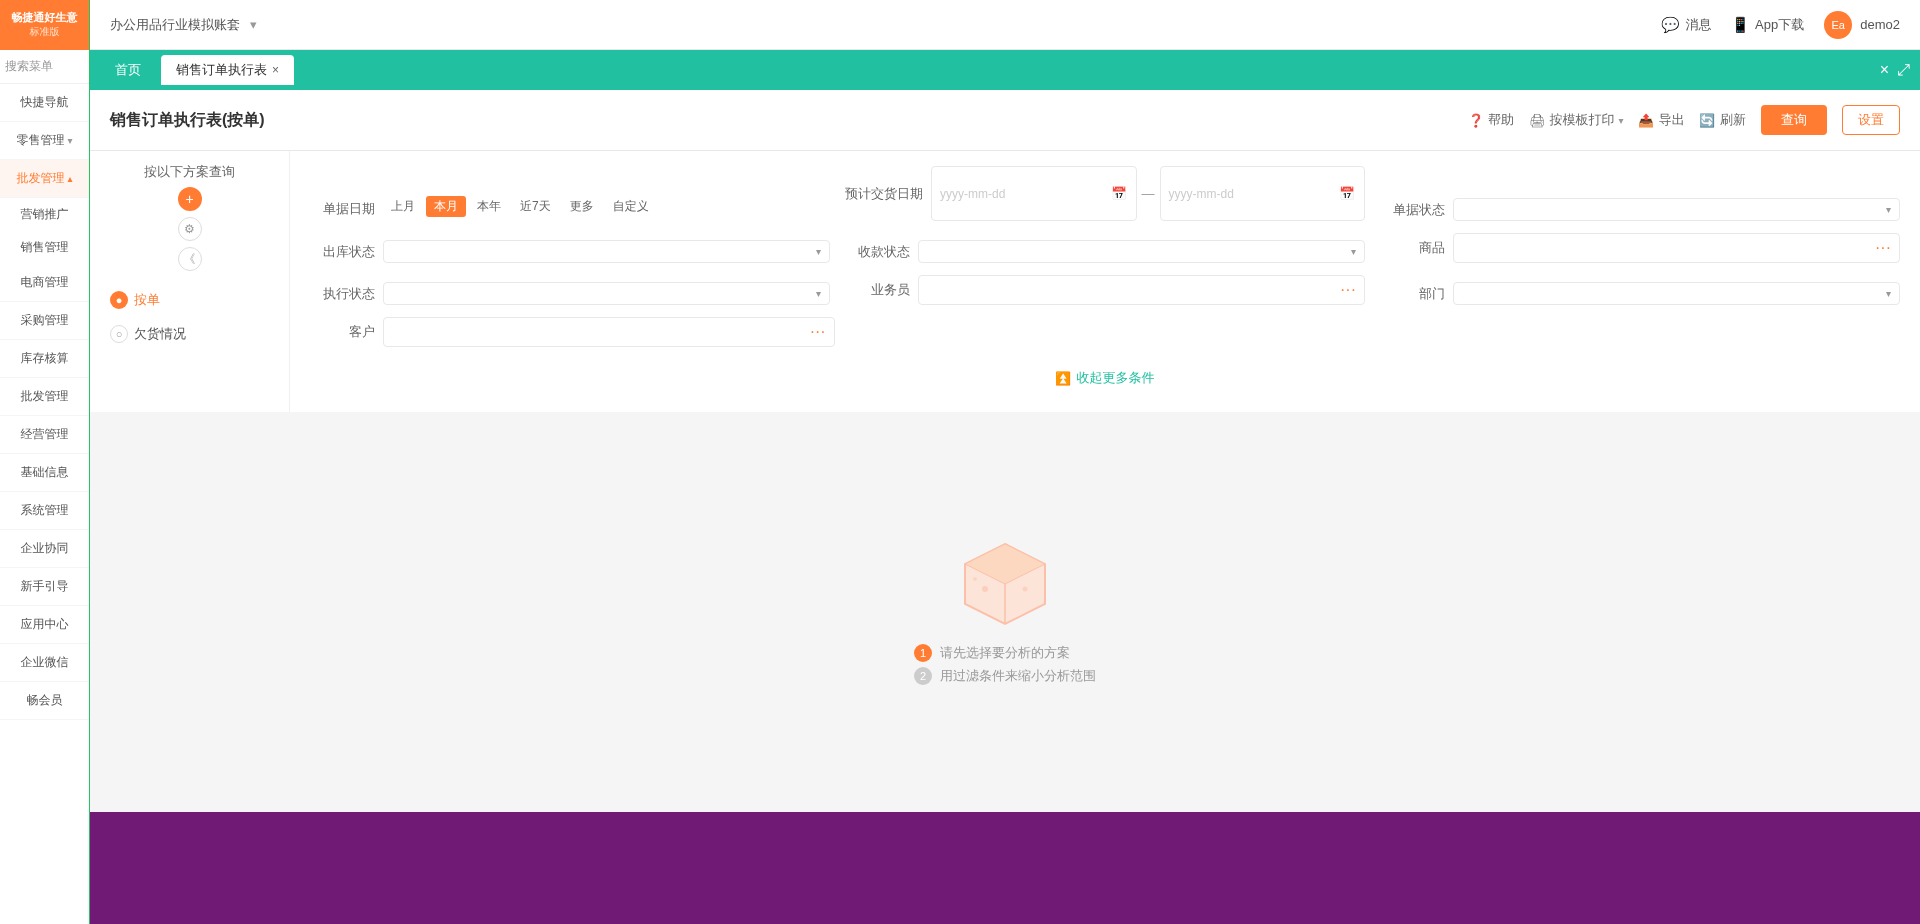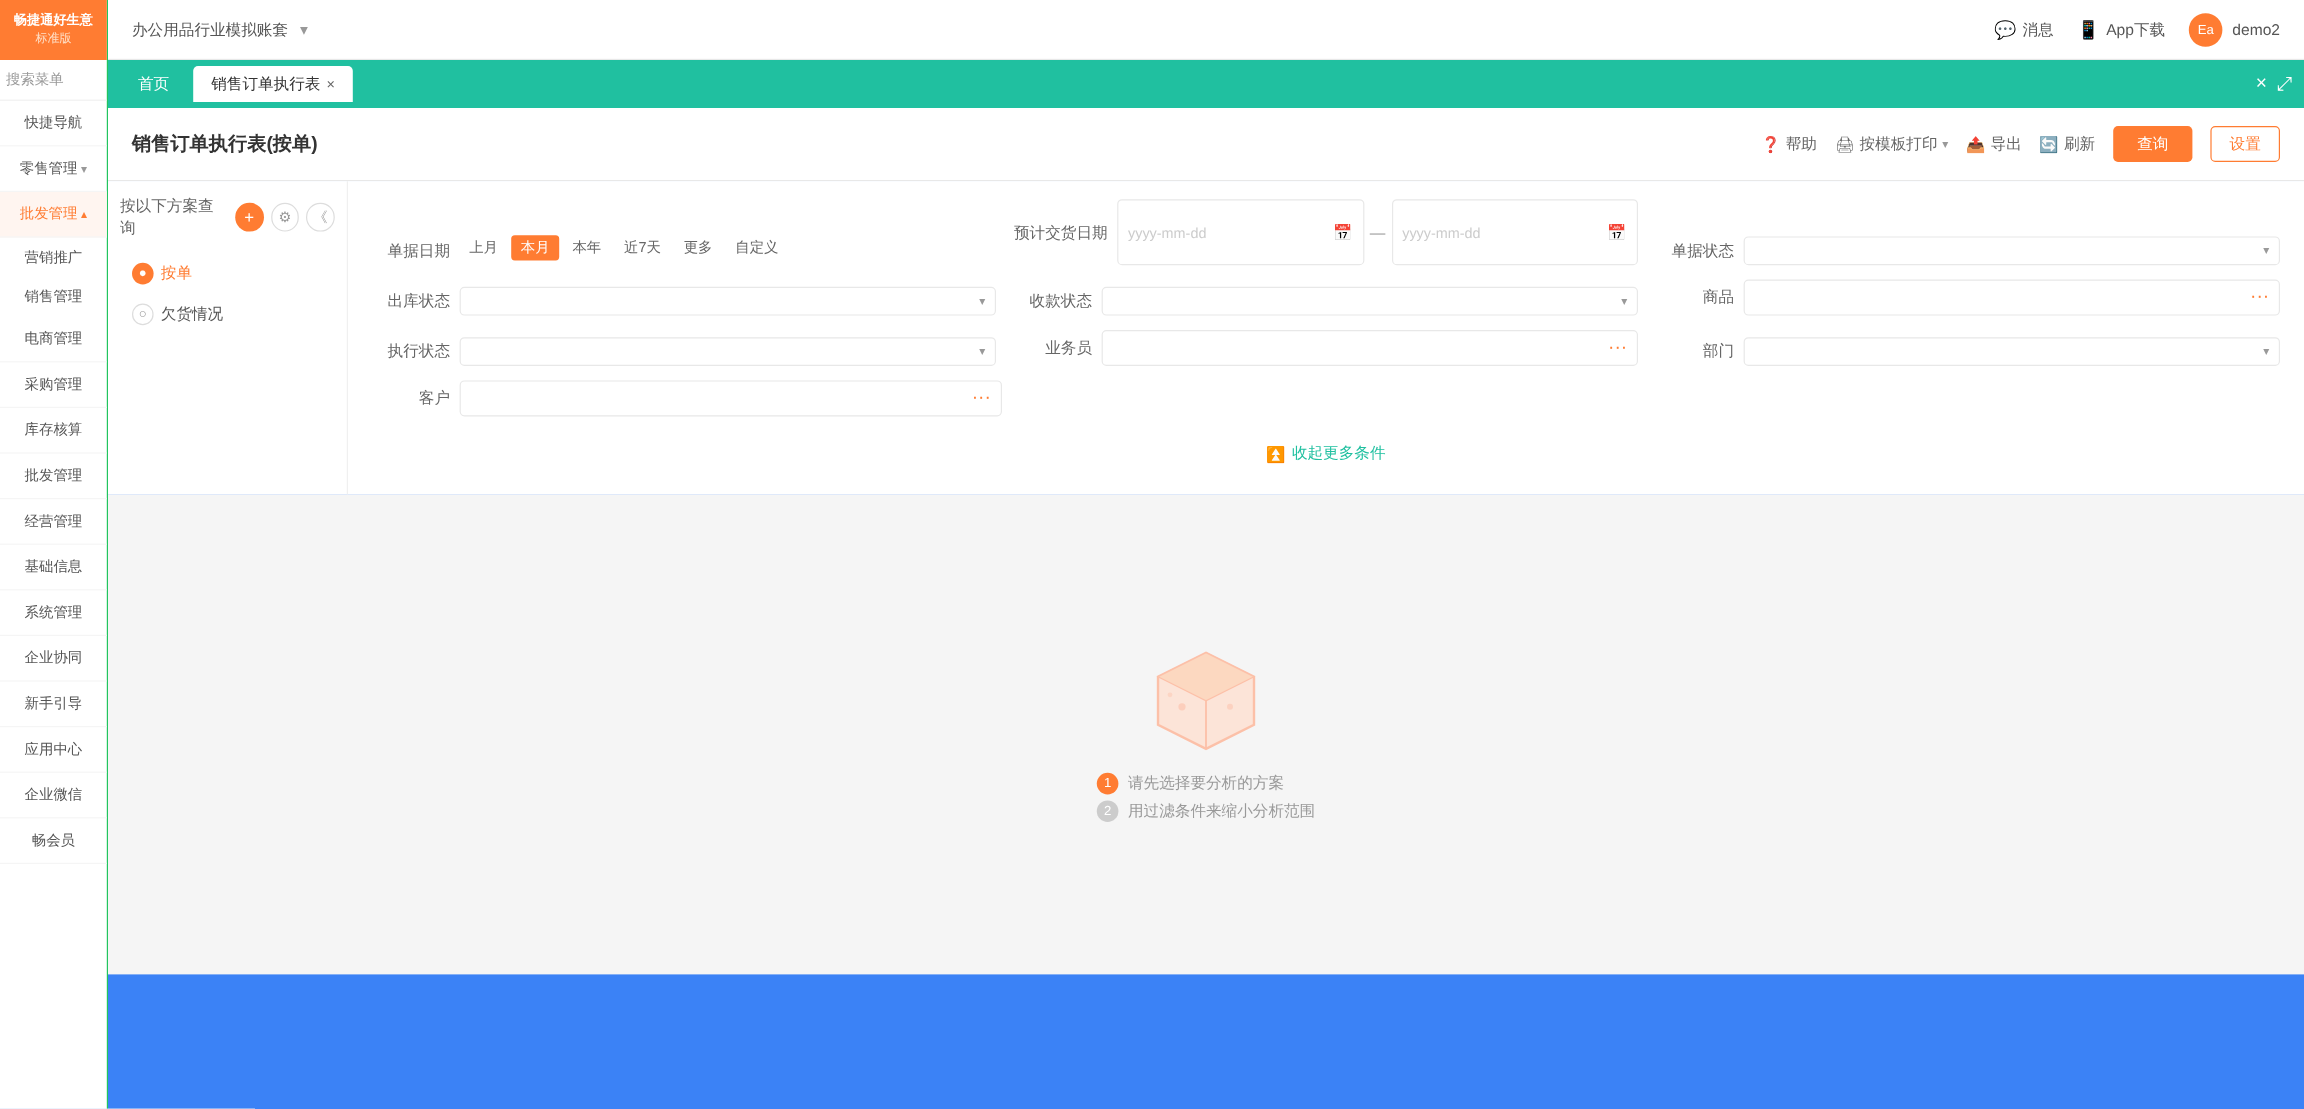--- a/index.html
+++ b/index.html
@@ -29,21 +29,21 @@
     
     .tabbar { height: 40px; background: #20c0a0; display: flex; align-items: center; padding: 0 10px; gap: 5px; }
     .tab { padding: 6px 15px; font-size: 13px; color: #fff; cursor: pointer; border-radius: 4px 4px 0 0; display: flex; align-items: center; gap: 5px; }
     .tab.home { background: transparent; }
     .tab.active { background: #fff; color: #333; }
     .tab-close { font-size: 12px; color: #666; cursor: pointer; }
     .tabbar-right { margin-left: auto; display: flex; gap: 8px; }
     .tabbar-right-btn { color: #fff; cursor: pointer; font-size: 16px; }
 
     
-    .content { flex: 1; overflow-y: auto; background: #3b82f6; }
+    .content { flex: 1; overflow-y: auto; background: #701a75; }
     .page-header { background: #fff; padding: 15px 20px; display: flex; align-items: center; justify-content: space-between; border-bottom: 1px solid #e8e8e8; }
     .page-title { font-size: 16px; font-weight: bold; color: #333; }
     .page-actions { display: flex; align-items: center; gap: 15px; }
     .page-action-btn { display: flex; align-items: center; gap: 4px; color: #666; font-size: 13px; cursor: pointer; }
     .btn-query { background: #ff7c32; color: #fff; border: none; padding: 6px 20px; border-radius: 4px; cursor: pointer; font-size: 13px; }
     .btn-setting { background: #fff; color: #ff7c32; border: 1px solid #ff7c32; padding: 5px 15px; border-radius: 4px; cursor: pointer; font-size: 13px; }
     .filter-row { display: flex; align-items: flex-end; gap: 15px; margin-bottom: 12px; }
     .filter-item { display: flex; align-items: center; gap: 8px; flex: 1; }
     .filter-label { color: #666; font-size: 13px; white-space: nowrap; min-width: 65px; text-align: right; }
     .filter-select { flex: 1; border: 1px solid #e8e8e8; border-radius: 4px; padding: 5px 8px; font-size: 13px; color: #333; background: #fff; outline: none; cursor: pointer; display: flex; align-items: center; justify-content: space-between; }
@@ -211,21 +211,21 @@
           <span>刷新</span>
         </div>
         <button class="btn-query">查询</button>
         <button class="btn-setting">设置</button>
       </div>
     </div>
 
     <div class="filter-main">
 
       <div style="width:200px; border-right:1px solid #f0f0f0; padding:12px 10px; background:#fff;">
-        <div style="display:flex;align-items:center;gap:6px;margin-bottom:12px;">
+        <div style="display:flex;align-items:center;gap:6px;margin-bottom:12px;flex-direction:column;">
           <span style="font-size:13px;color:#666;">按以下方案查询</span>
           <div class="add-btn">+</div>
           <div class="setting-btn">⚙</div>
           <div class="collapse-btn">《</div>
         </div>
         <div class="left-panel-item active" style="color:#ff7c32;">
           <span style="width:18px;height:18px;border-radius:50%;background:#ff7c32;display:inline-flex;align-items:center;justify-content:center;color:#fff;font-size:11px;">●</span>
           <span>按单</span>
         </div>
         <div class="left-panel-item">

